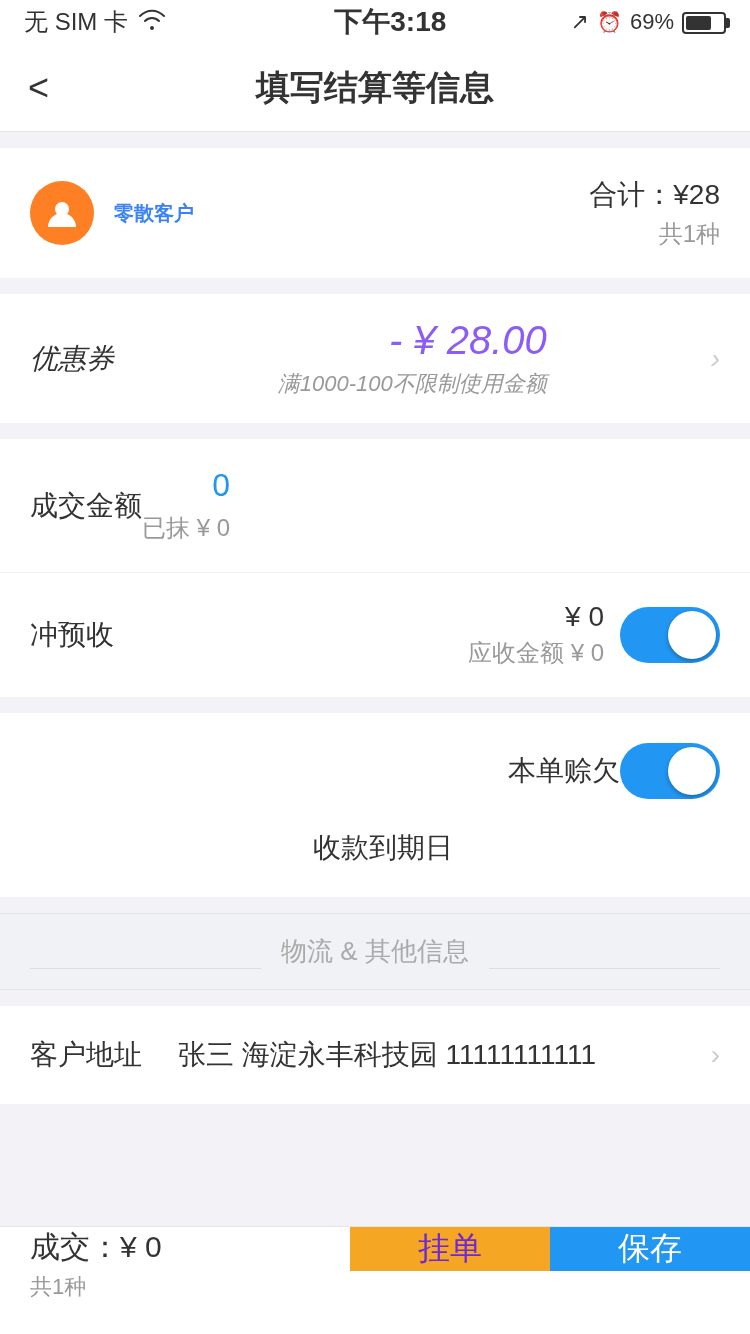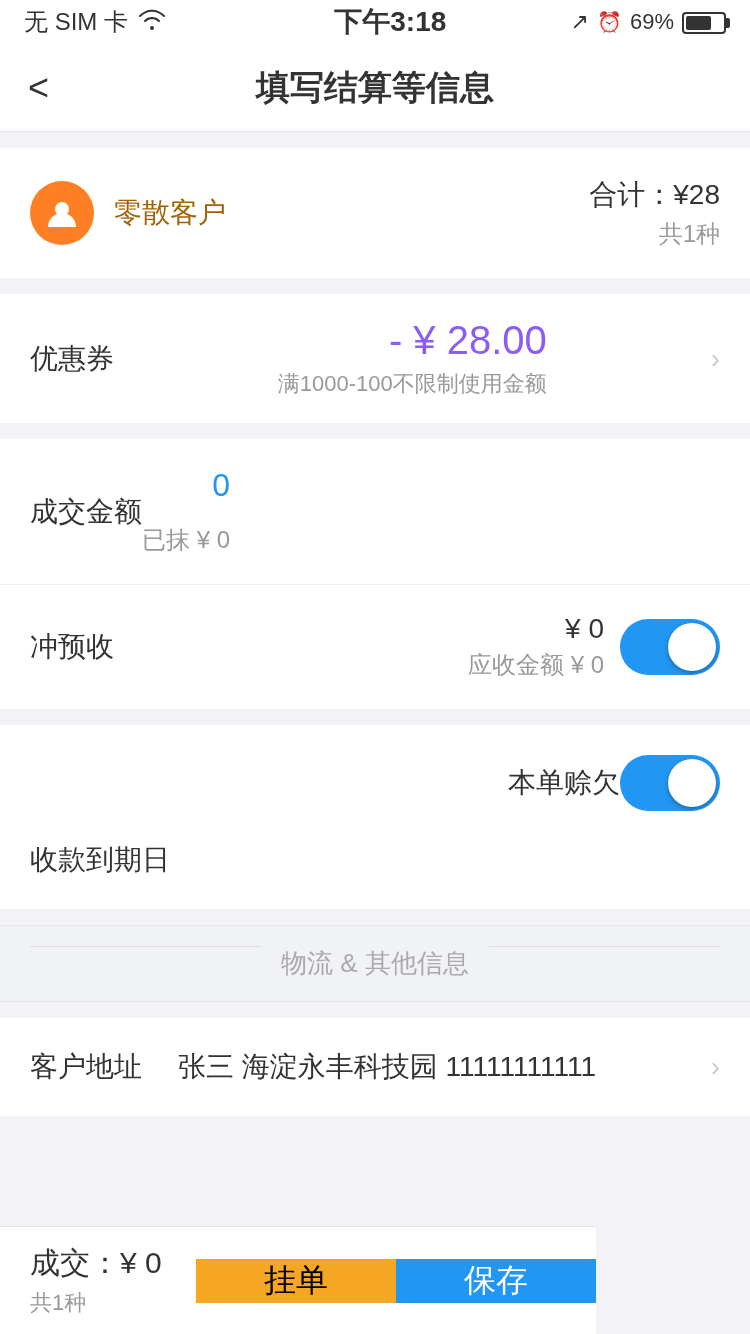--- a/index.html
+++ b/index.html
@@ -97,57 +97,58 @@
     .customer-left { display: flex; align-items: center; gap: 20px; }
     .customer-avatar {
       width: 64px; height: 64px;
       border-radius: 50%;
       background: #ff7f24;
       display: flex; align-items: center; justify-content: center;
       color: #fff;
       font-size: 28px;
       font-weight: bold;
     }
-    .customer-name { font-size: 28px; color: #a16207; font-weight: 400; }
+    .customer-name { font-size: 20px; color: #3b82f6; font-weight: 700; }
     .customer-right { text-align: right; }
     .customer-total { font-size: 28px; color: #333; }
     .customer-count { font-size: 24px; color: #999; margin-top: 4px; }
     .row-label { font-size: 28px; color: #333; }
     .chevron-right { color: #ccc; font-size: 28px; }
 
     
     .coupon-section {
       background: #fff;
       margin-bottom: 16px;
     }
     .coupon-row {
       padding: 24px 30px;
       display: flex;
       align-items: center;
       justify-content: space-between;
+      font-style: italic;
     }
     .coupon-right { text-align: right; }
     .coupon-amount { font-size: 40px; color: #8b5cf6; font-weight: 500; }
     .coupon-desc { font-size: 22px; color: #999; margin-top: 6px; }
 
     
     .trans-section {
       background: #fff;
       margin-bottom: 16px;
     }
     .trans-row {
       padding: 28px 30px;
       display: flex;
       align-items: center;
       justify-content: flex-start;
     }
     .trans-right { display: flex; align-items: center; gap: 20px; }
     .trans-value-col { text-align: right; }
     .trans-amount { font-size: 32px; color: #2196F3; font-weight: 500; }
-    .trans-sub { font-size: 24px; color: #999; margin-top: 20px; }
+    .trans-sub { font-size: 24px; color: #999; margin-top: 8px; }
     .round-btn {
       border: 1px solid #ccc;
       border-radius: 8px;
       padding: 10px 24px;
       font-size: 26px;
       color: #666;
       background: #fff;
       cursor: pointer;
     }
 
@@ -195,37 +196,38 @@
       padding: 30px;
       display: flex;
       align-items: center;
       justify-content: flex-end;
     }
     .due-date-row {
       padding: 0 14px 30px 30px;
       display: flex;
       align-items: center;
       gap: 20px;
+      flex-direction: column;
     }
     .due-date-label { font-size: 28px; color: #333; }
     .due-date-value { font-size: 28px; color: #333; }
 
     
     .divider-section {
       background: #f0f2f5;
       padding: 20px 30px;
       text-align: center;
       border-top: 1px solid #e5e5e5;
       border-bottom: 1px solid #e5e5e5;
       margin-bottom: 0;
     }
     .divider-text { font-size: 26px; color: #aaa; }
     .divider-line {
       display: flex;
-      align-items: flex-start;
+      align-items: flex-end;
       gap: 20px;
     }
     .divider-line::before,
     .divider-line::after {
       content: '';
       flex: 1;
       height: 1px;
       background: #ddd;
     }
 
@@ -242,43 +244,43 @@
       gap: 12px;
     }
     .address-label { font-size: 28px; color: #333; flex-shrink: 0; margin-right: 24px; }
     .address-value { font-size: 28px; color: #333; flex: 1; }
 
     
     .bottom-bar {
       position: fixed;
       bottom: 0;
       left: 0;
-      width: 596px;
+      width: 750px;
       height: 108px;
       background: #fff;
       display: flex;
-      align-items: center;
+      align-items: flex-start;
       border-top: 1px solid #e5e5e5;
     }
     .bottom-info {
       flex: 1;
       display: flex;
       flex-direction: column;
       justify-content: center;
       padding: 0 30px;
     }
     .bottom-trans { font-size: 28px; color: #333; }
     .bottom-trans span { font-size: 30px; font-weight: 500; }
     .bottom-count { font-size: 22px; color: #999; margin-top: 4px; }
     .bottom-btn-hang {
       width: 200px;
       background: #f5a623;
       display: flex; align-items: center; justify-content: center;
       font-size: 32px;
-      color: #000000;
+      color: #6d28d9;
       font-weight: 500;
       cursor: pointer;
     }
     .bottom-btn-save {
       width: 200px;
       background: #2196F3;
       display: flex; align-items: center; justify-content: center;
       font-size: 32px;
       color: #fff;
       font-weight: 500;

